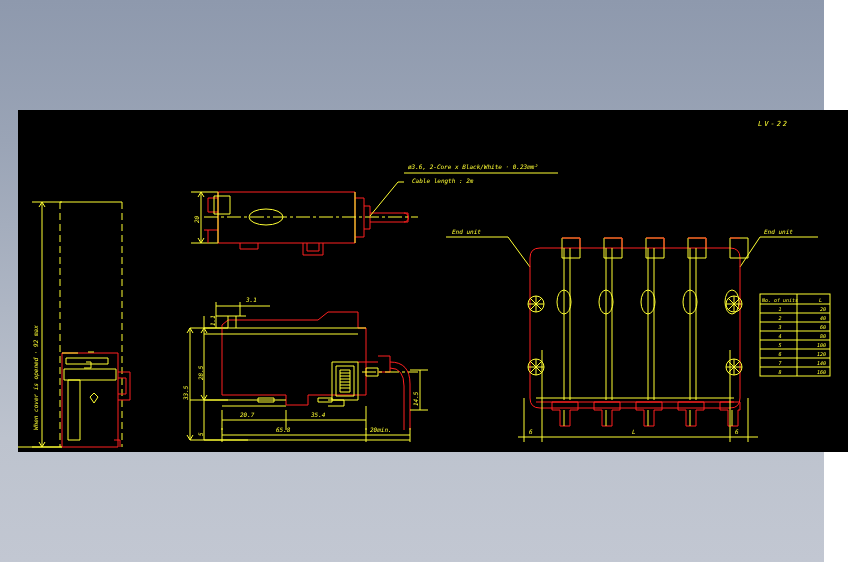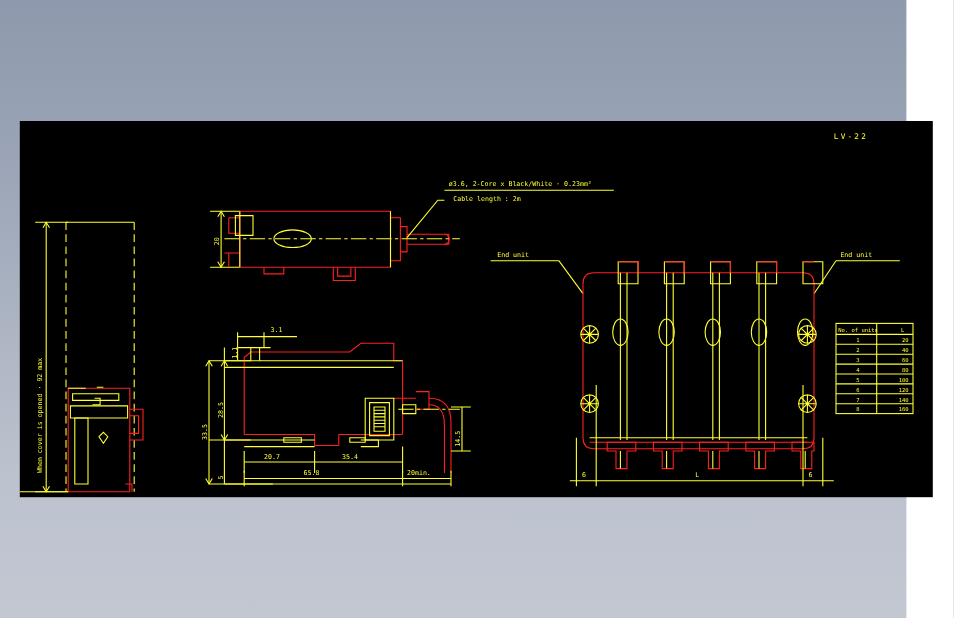--- a/index.html
+++ b/index.html
@@ -12,20 +12,21 @@
     width: 867px;
     height: 562px;
     overflow: hidden;
     font-family: "DejaVu Sans Mono", monospace;
   }
   #viewport {
     position: relative;
     width: 824px;
     height: 562px;
     background: linear-gradient(to bottom, #8e99ad 0%, #9aa4b6 25%, #aeb6c4 55%, #bdc3ce 78%, #c2c7d2 100%);
+    font-style: italic;
   }
   #cad-canvas {
     position: absolute;
     left: 18px;
     top: 110px;
     width: 830px;
     height: 342px;
     background: #000000;
     overflow: hidden;
   }

